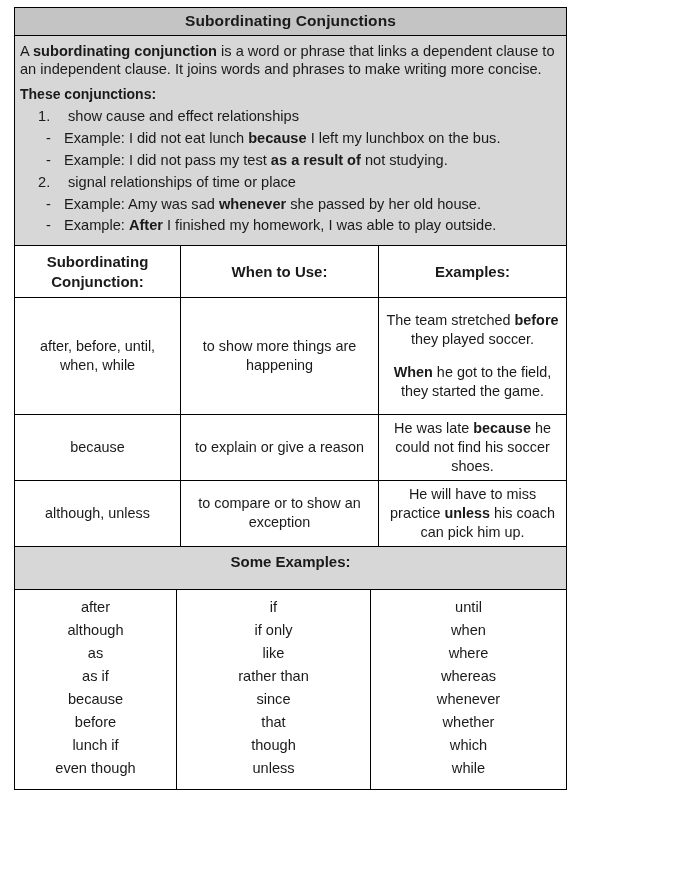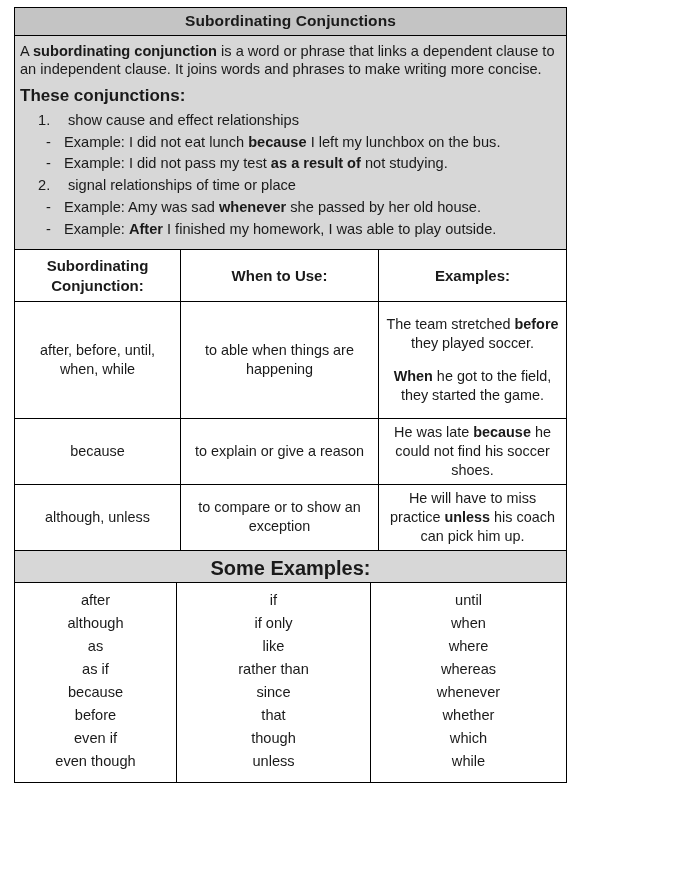--- a/index.html
+++ b/index.html
@@ -65,21 +65,21 @@
   ul.dash-list > li::before {
     content: "-";
     position: absolute;
     left: 28px;
     top: 0;
   }
 
   .sub-head {
     font-weight: bold;
     margin: 6px 0 3px 0;
-    font-size: 17px;
+    font-size: 14px;
   }
 
   ol.num-list {
     list-style: none;
     margin: 0;
     padding: 0;
     counter-reset: nitem;
   }
   ol.num-list > li.num-item {
     position: relative;
@@ -148,22 +148,22 @@
   .ex-cell p { margin: 0 0 0 0; padding: 0; }
   .ex-cell p + p { margin-top: 14px; }
 
   
   .examples-banner {
     background: #d7d7d7;
     border: 1px solid #000000;
     border-top: none;
     text-align: center;
     font-weight: bold;
-    font-size: 20px;
-    padding: 6px 4px 2px 4px;
+    font-size: 15px;
+    padding: 6px 4px 19px 4px;
   }
 
   
   table.words {
     border-collapse: collapse;
     width: 100%;
     table-layout: fixed;
     background: #ffffff;
   }
   table.words td {
@@ -215,21 +215,21 @@
   <table class="grid">
     <tbody>
         <tr>
       <td class="col-a head-cell">Subordinating Conjunction:</td>
       <td class="col-b head-cell">When to Use:</td>
       <td class="head-cell">Examples:</td>
     </tr>
 
     <tr class="row-tall">
       <td class="col-a ctr">after, before, until, when, while</td>
-      <td class="col-b ctr">to able when things are happening</td>
+      <td class="col-b ctr">to show more things are happening</td>
       <td class="lft ex-cell">
         <p><span>The team stretched </span><span class="bold">before</span><span> they played soccer.</span></p>
         <p><span></span><span class="bold">When</span><span> he got to the field, they started the game.</span></p>
       </td>
     </tr>
 
     <tr class="row-mid">
       <td class="col-a ctr">because</td>
       <td class="col-b ctr">to explain or give a reason</td>
       <td class="lft ex-cell">
@@ -252,21 +252,21 @@
   <table class="words">
     <tbody>
         <tr>
       <td class="col-a">
         <div>after</div>
         <div>although</div>
         <div>as</div>
         <div>as if</div>
         <div>because</div>
         <div>before</div>
-        <div>even if</div>
+        <div>lunch if</div>
         <div>even though</div>
       </td>
       <td class="col-b">
         <div>if</div>
         <div>if only</div>
         <div>like</div>
         <div>rather than</div>
         <div>since</div>
         <div>that</div>
         <div>though</div>

